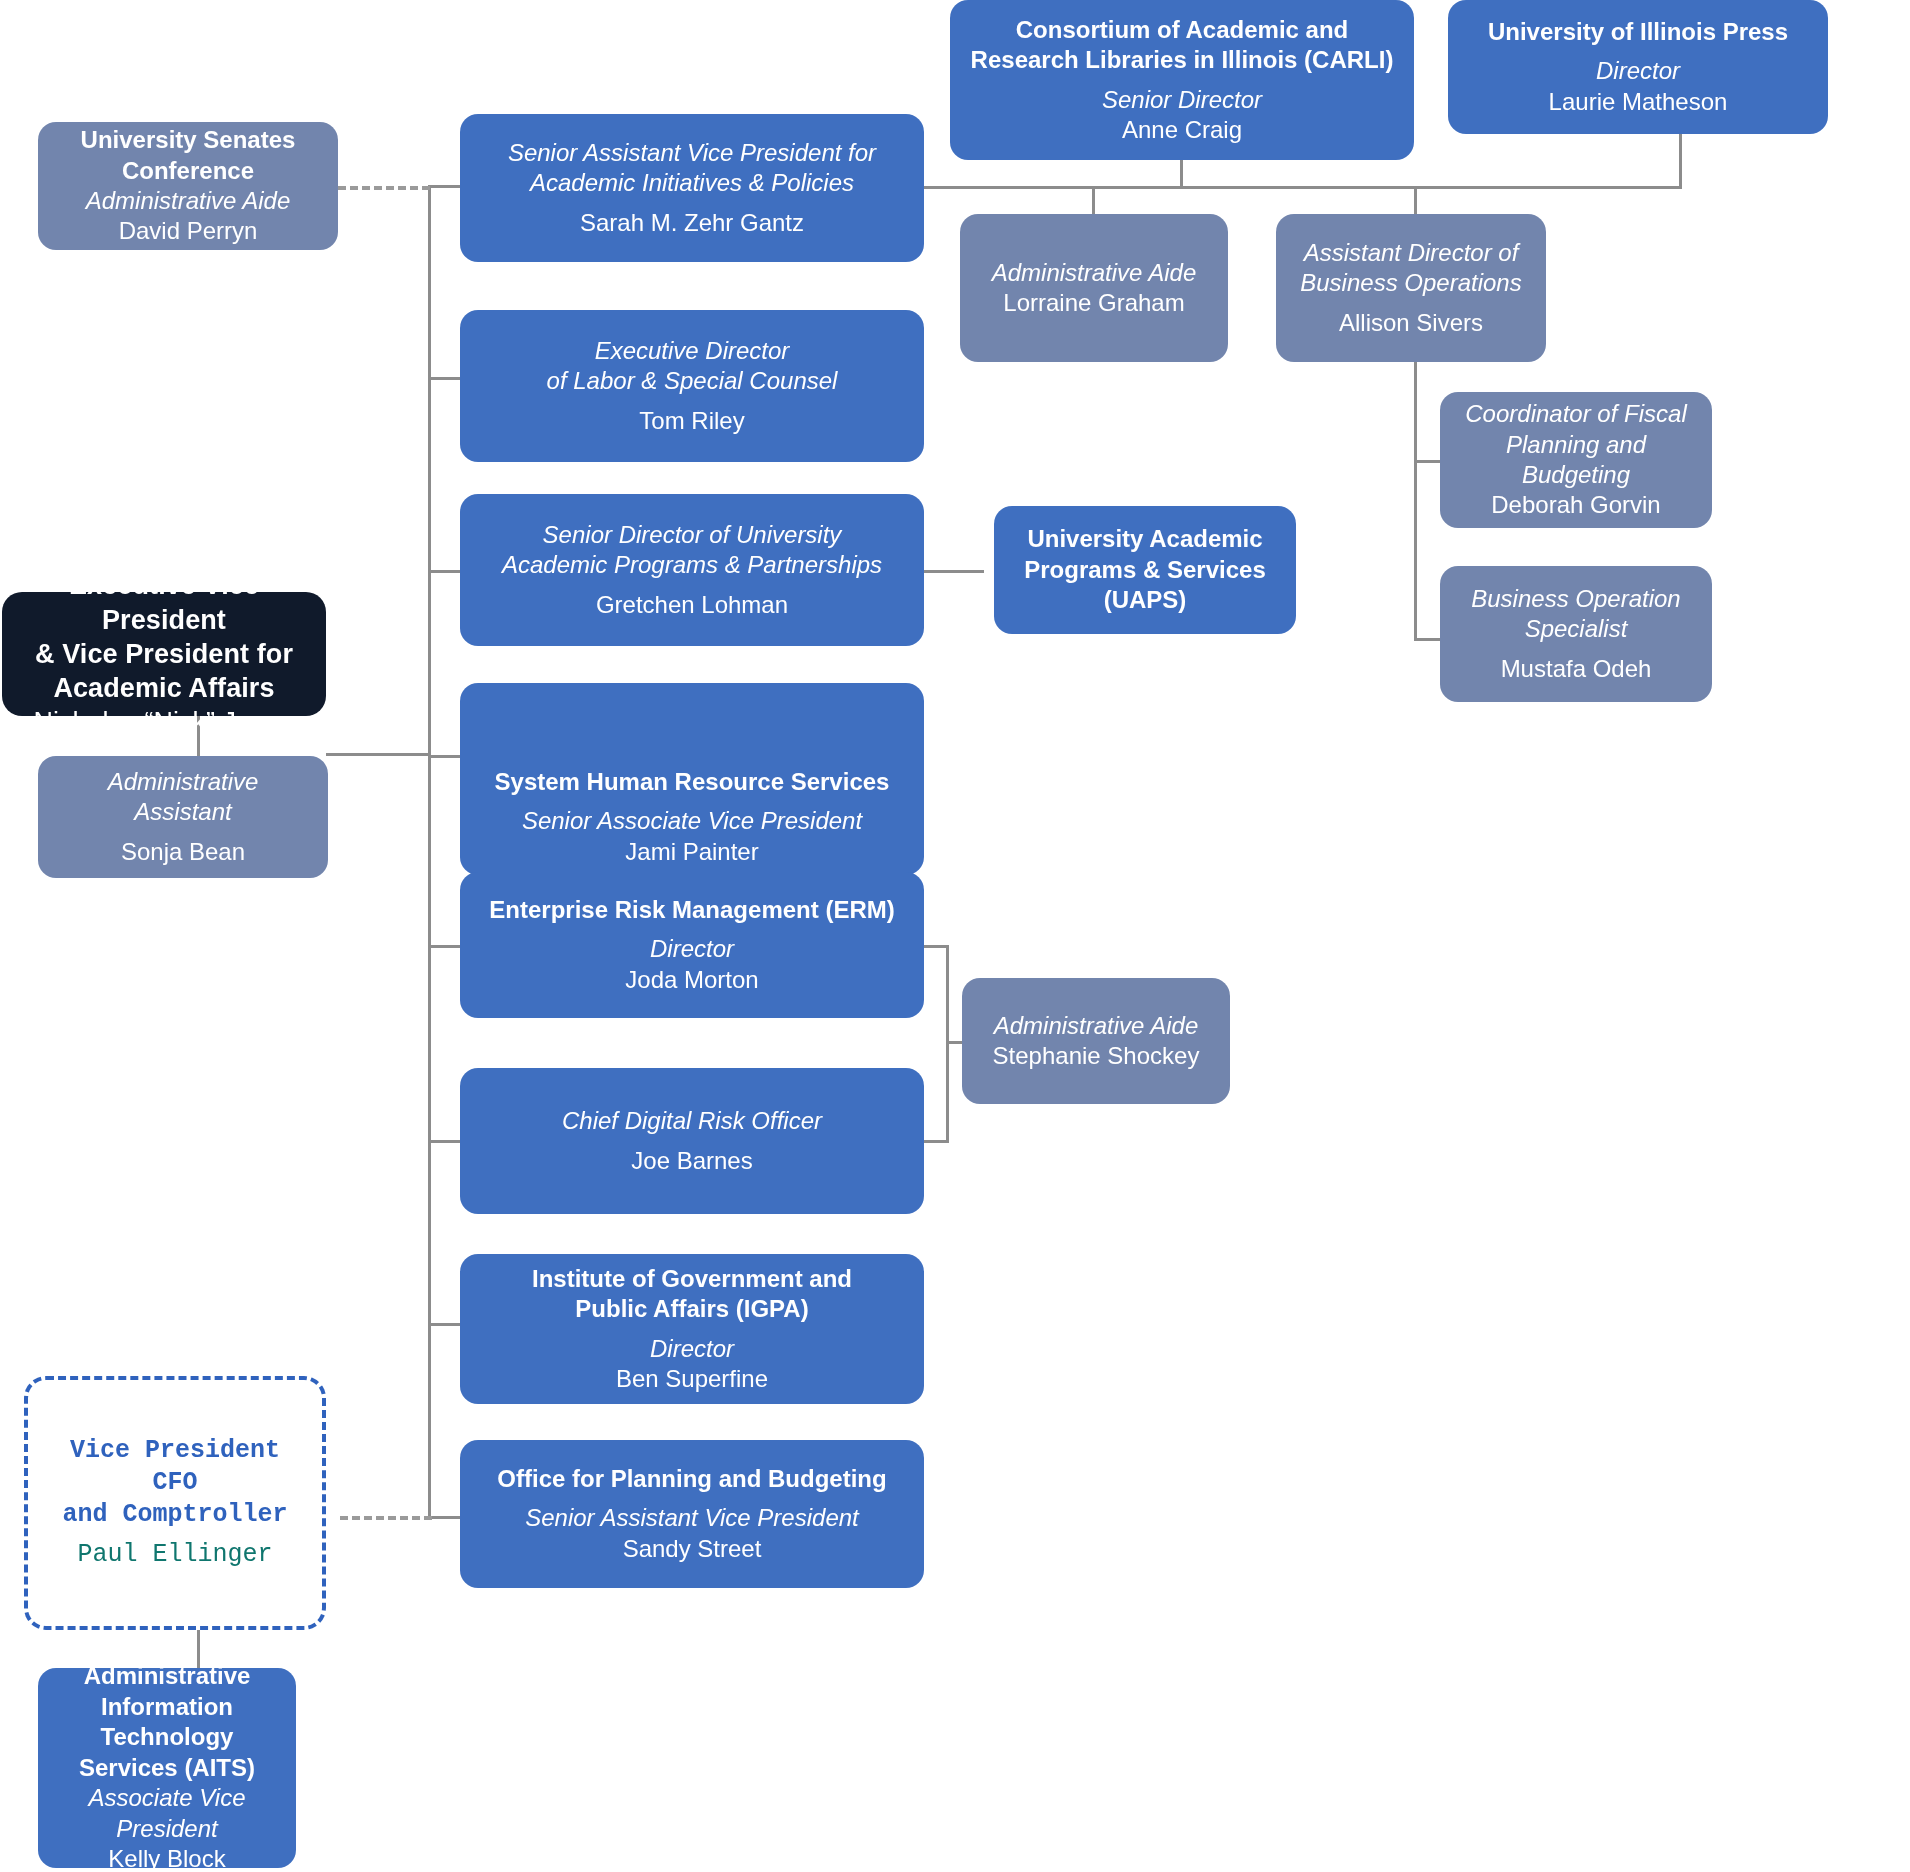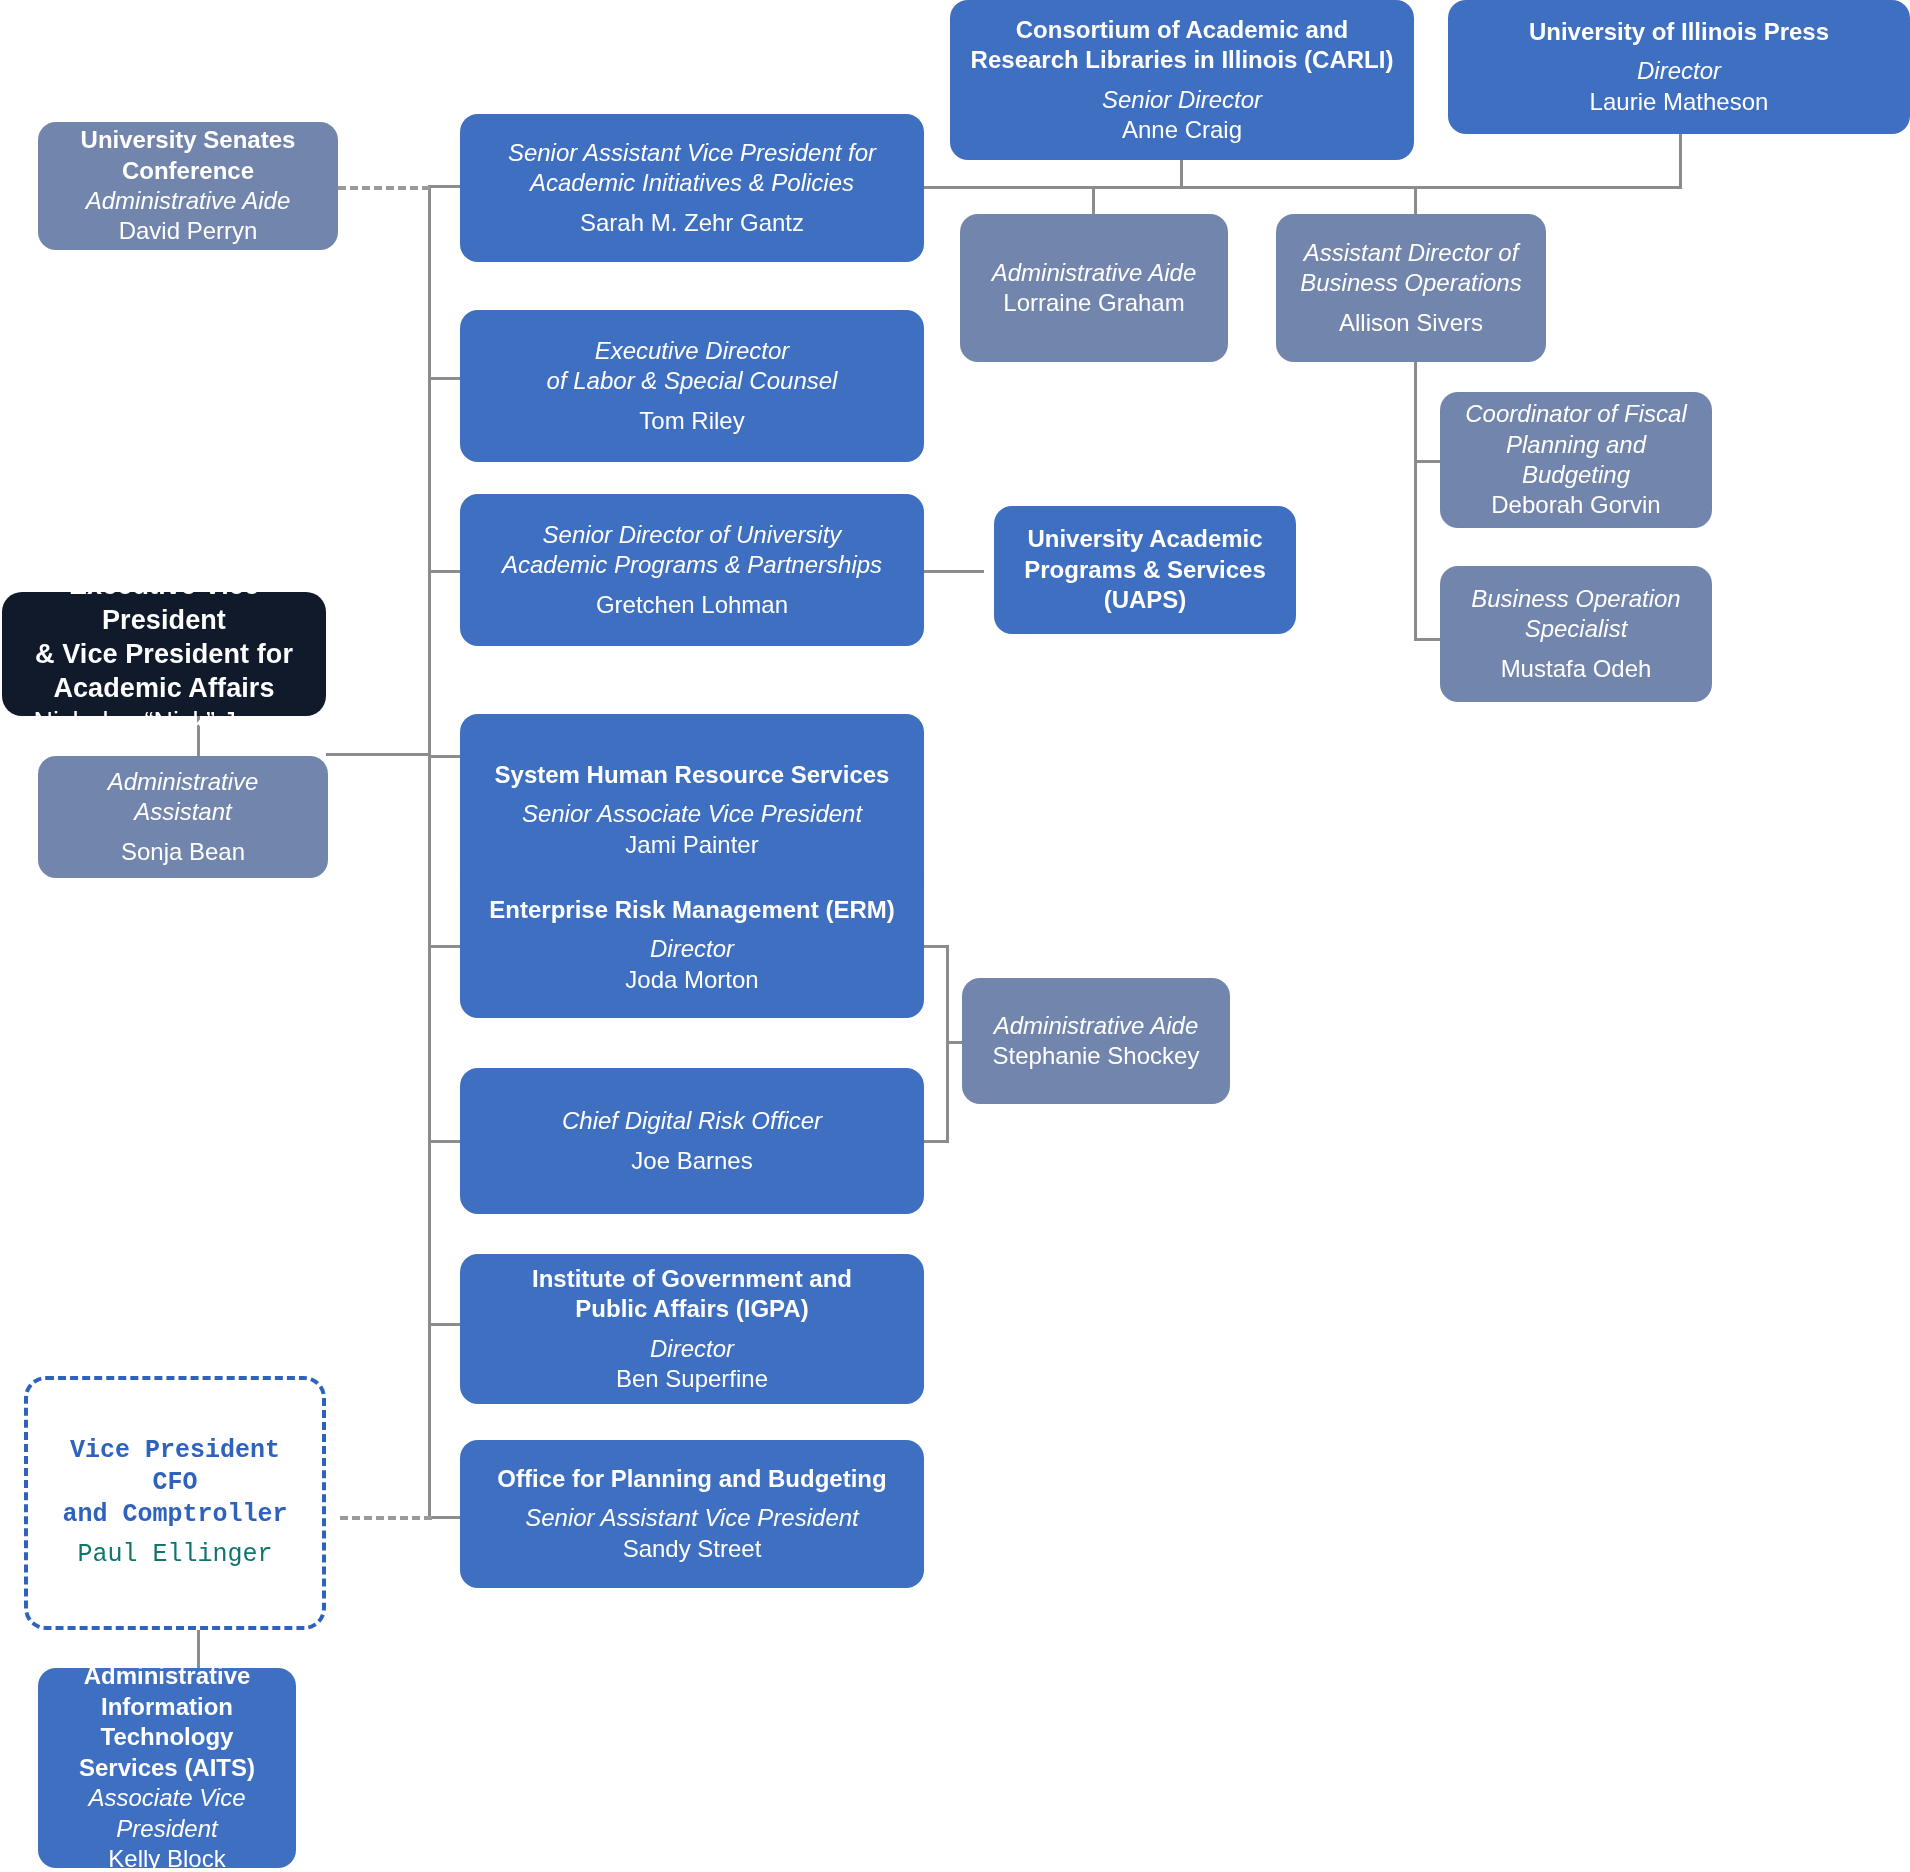--- a/index.html
+++ b/index.html
@@ -186,21 +186,21 @@
     <div class="gap-sm"></div>
     <div class="n-name">Tom Riley</div>
   </div>
 
   <div class="node blue" style="left:994px; top:506px; width:302px; height:128px;">
     <div class="n-title">University Academic</div>
     <div class="n-title">Programs &amp; Services</div>
     <div class="n-title">(UAPS)</div>
   </div>
 
-  <div class="node blue" style="left:460px; top:714px; width:464px; height:192px;">
+  <div class="node blue" style="left:460px; top:683px; width:464px; height:192px;justify-content:flex-end;">
     <div class="n-title">System Human Resource Services</div>
     <div class="gap-sm"></div>
     <div class="n-role">Senior Associate Vice President</div>
     <div class="n-name">Jami Painter</div>
   </div>
 
   <div class="node blue" style="left:460px; top:872px; width:464px; height:146px;">
     <div class="n-title">Enterprise Risk Management (ERM)</div>
     <div class="gap-sm"></div>
     <div class="n-role">Director</div>
@@ -234,21 +234,21 @@
   </div>
 
   <div class="node blue" style="left:950px; top:0px; width:464px; height:160px;">
     <div class="n-title">Consortium of Academic and</div>
     <div class="n-title">Research Libraries in Illinois (CARLI)</div>
     <div class="gap-sm"></div>
     <div class="n-role">Senior Director</div>
     <div class="n-name">Anne Craig</div>
   </div>
 
-  <div class="node blue" style="left:1448px; top:0px; width:462px; height:134px;">
+  <div class="node blue" style="left:1448px; top:0px; width:380px; height:134px;">
     <div class="n-title">University of Illinois Press</div>
     <div class="gap-sm"></div>
     <div class="n-role">Director</div>
     <div class="n-name">Laurie Matheson</div>
   </div>
 
   <div class="node slate" style="left:960px; top:214px; width:268px; height:148px;">
     <div class="n-role">Administrative Aide</div>
     <div class="n-name">Lorraine Graham</div>
   </div>

